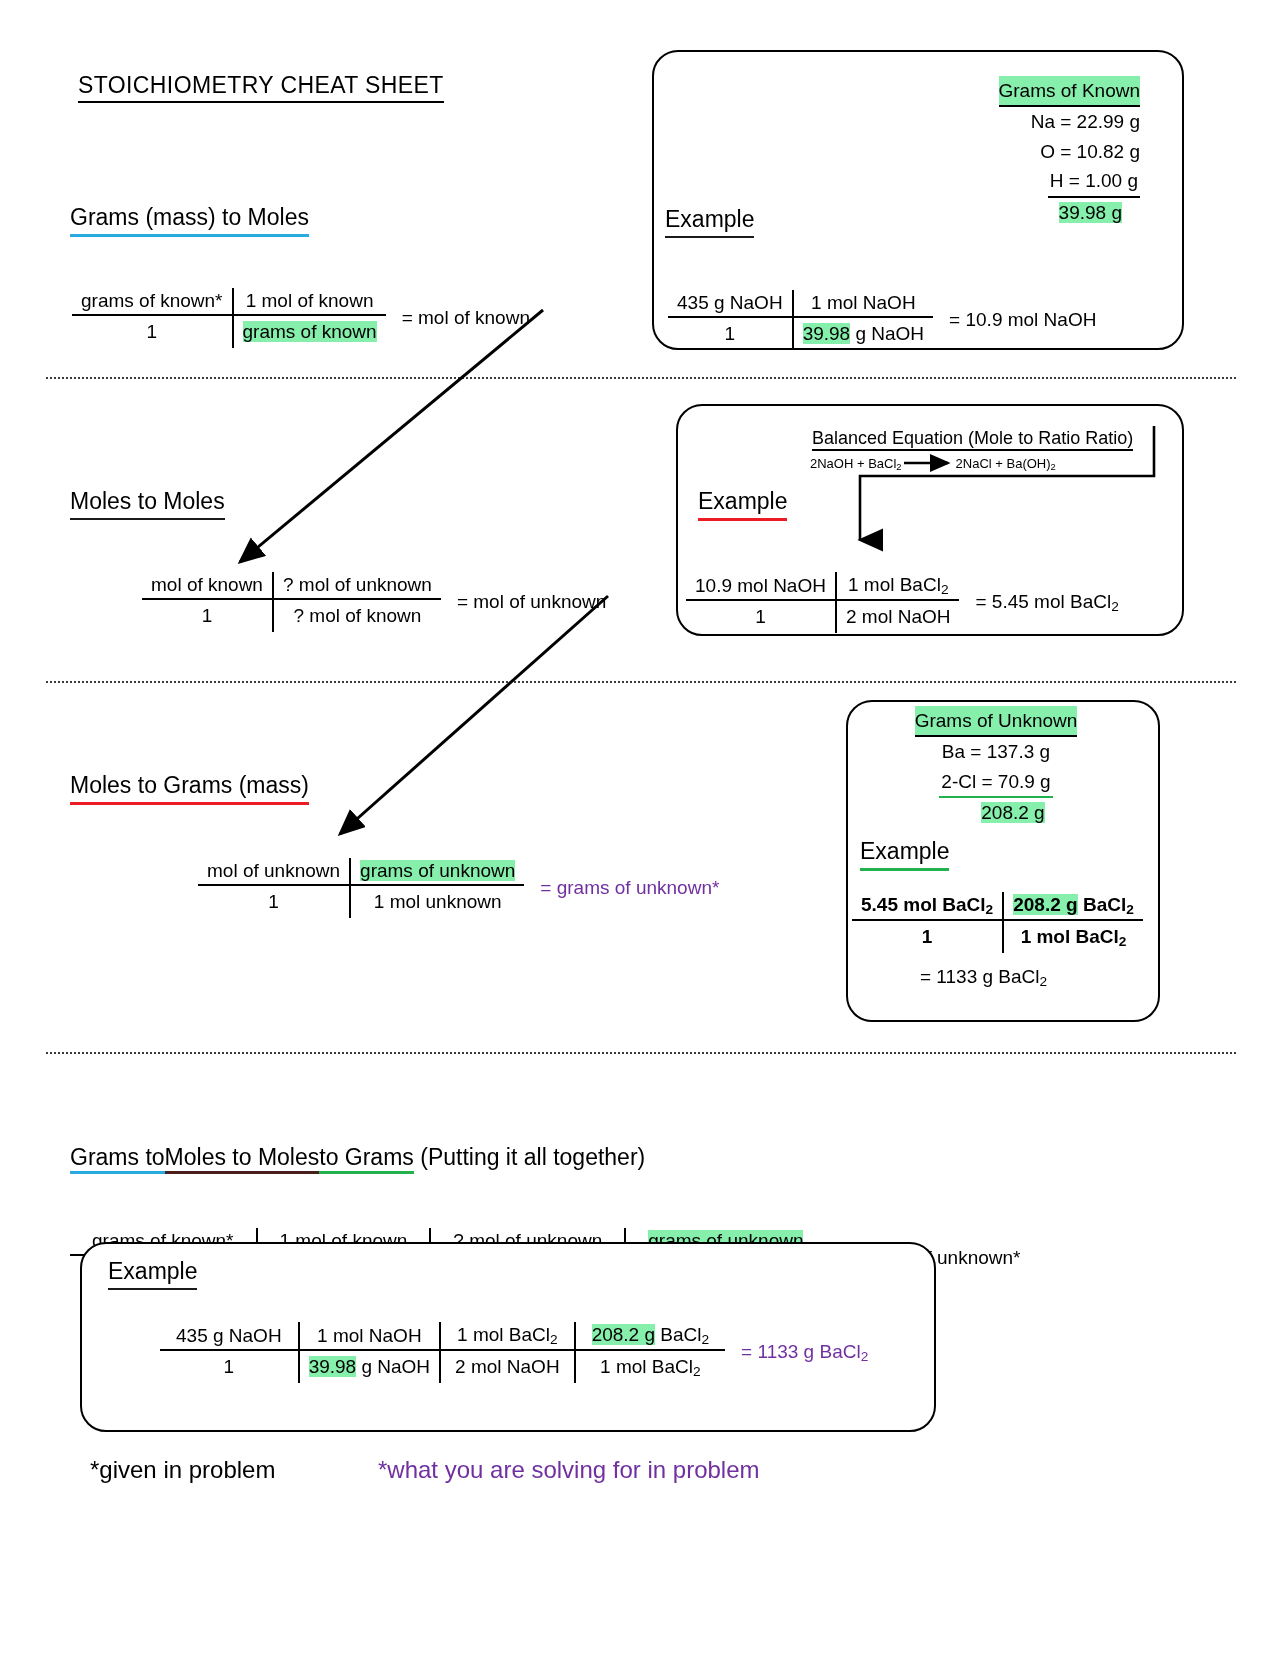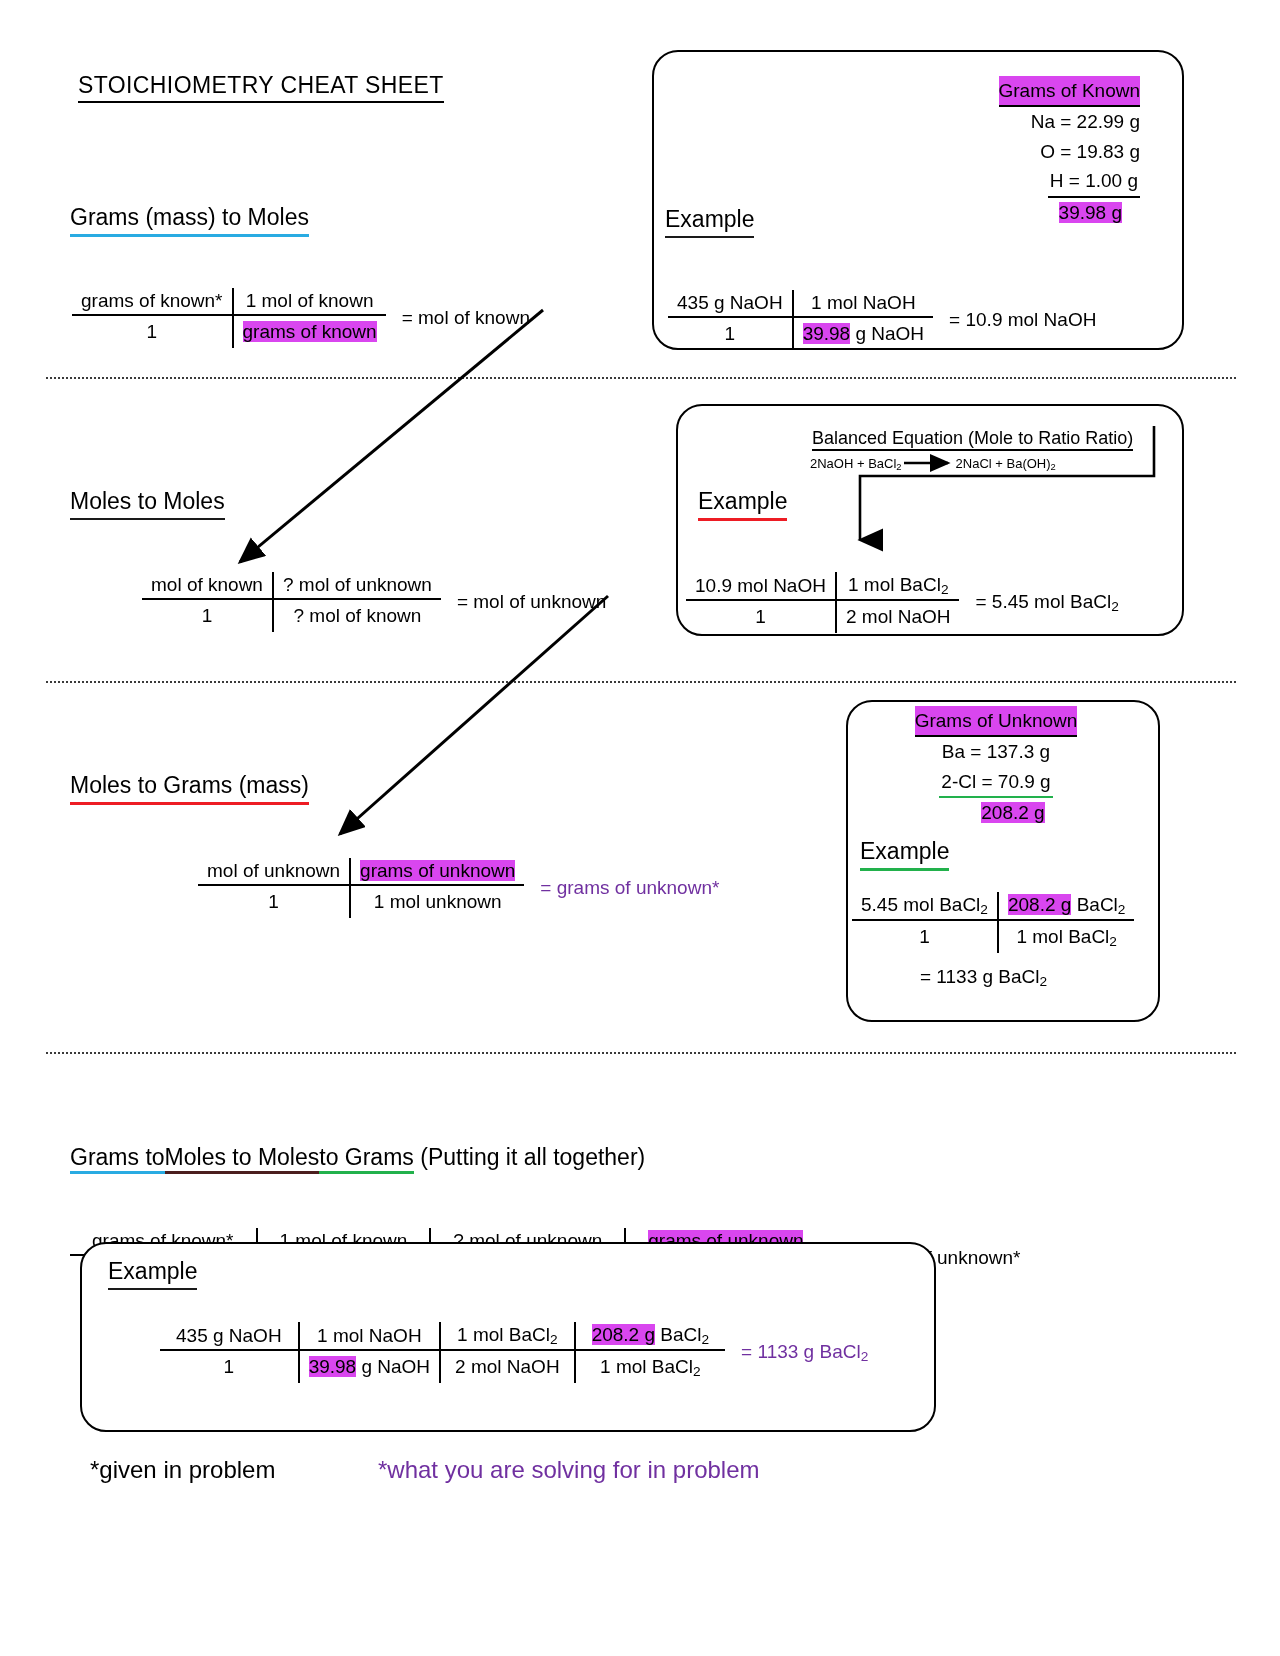--- a/index.html
+++ b/index.html
@@ -39,21 +39,21 @@
   .dt{border-collapse:collapse;margin-top:16px;}
   .dt td{
     padding:1px 9px; text-align:center; white-space:nowrap;
     font-size:19px; line-height:1.25;
   }
   .dt td.num{border-bottom:2px solid #000;}
   .dt td.sep-l{border-left:2px solid #000;}
   .dt tr.tall td{height:30px;}
   .dt td.tail{border-bottom:none;border-left:none;padding-left:16px;}
 
-  .hl{background:#d946ef;}
+  .hl{background:#86efac;}
   .purple{color:#7030A0;}
   .sub{font-size:.72em; vertical-align:-0.22em;}
 
   
   .mm{font-size:19px; line-height:1.55; text-align:right;}
   .mm .hdr{display:inline-block;border-bottom:2px solid #000;}
   .mm .ruled{display:inline-block;border-bottom:2px solid #000;padding:0 2px;}
   .mm .ruled-green{display:inline-block;border-bottom:2px solid #22B14C;padding:0 2px;}
 
   
@@ -79,21 +79,21 @@
     <td class="sep-l"><span class="hl">grams of known</span></td>
   </tr>
 </tbody>
   </table>
 
 <div class="abs box" style="left:652px;top:50px;width:528px;height:296px;"></div>
 
 <div class="abs mm" style="left:900px;top:76px;width:240px;">
   <div><span class="hdr hl">Grams of Known</span></div>
   <div>Na = 22.99 g</div>
-  <div>O = 19.83 g</div>
+  <div>O = 10.82 g</div>
   <div><span class="ruled">H =   1.00 g</span></div>
   <div style="padding-right:18px;"><span class="hl">39.98 g</span></div>
 </div>
 
 <div class="abs sec-head u-black" style="left:665px;top:206px;font-size:23px;">Example</div>
 
 <table class="abs dt" style="left:668px;top:274px;">
   <tbody>
       <tr>
     <td class="num">435 g NaOH</td>
@@ -202,21 +202,21 @@
 
 <div class="abs mm" style="left:876px;top:706px;width:240px;">
   <div style="text-align:center;"><span class="hdr hl">Grams of Unknown</span></div>
   <div style="text-align:center;">Ba = 137.3 g</div>
   <div style="text-align:center;"><span class="ruled-green">2-Cl = 70.9 g</span></div>
   <div style="text-align:center;padding-left:34px;"><span class="hl">208.2 g</span></div>
 </div>
 
 <div class="abs sec-head u-green" style="left:860px;top:838px;font-size:23px;">Example</div>
 
-<table class="abs dt" style="left:852px;top:876px;">
+<table class="abs dt" style="left:852px;top:876px;font-weight:bold;">
   <tbody>
       <tr>
     <td class="num"><span>5.45 mol BaCl</span><span class="sub">2</span></td>
     <td class="num sep-l"><span class="hl">208.2 g</span><span> BaCl</span><span class="sub">2</span></td>
   </tr>
   <tr class="tall">
     <td>1</td>
     <td class="sep-l"><span>1 mol BaCl</span><span class="sub">2</span></td>
   </tr>
 </tbody>

